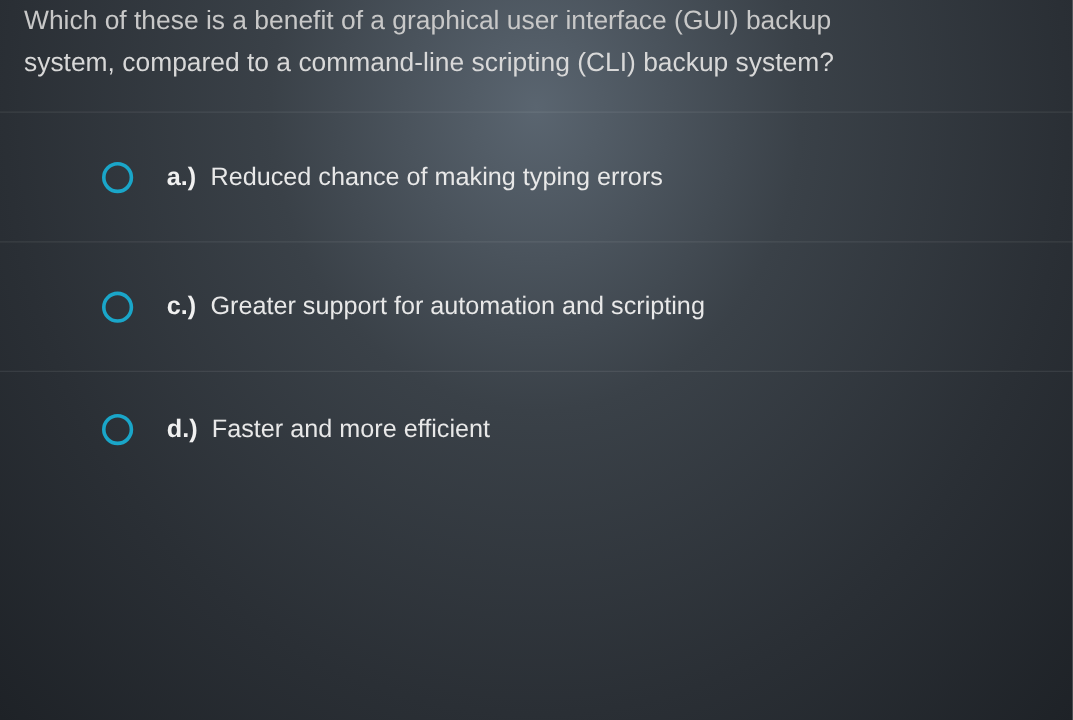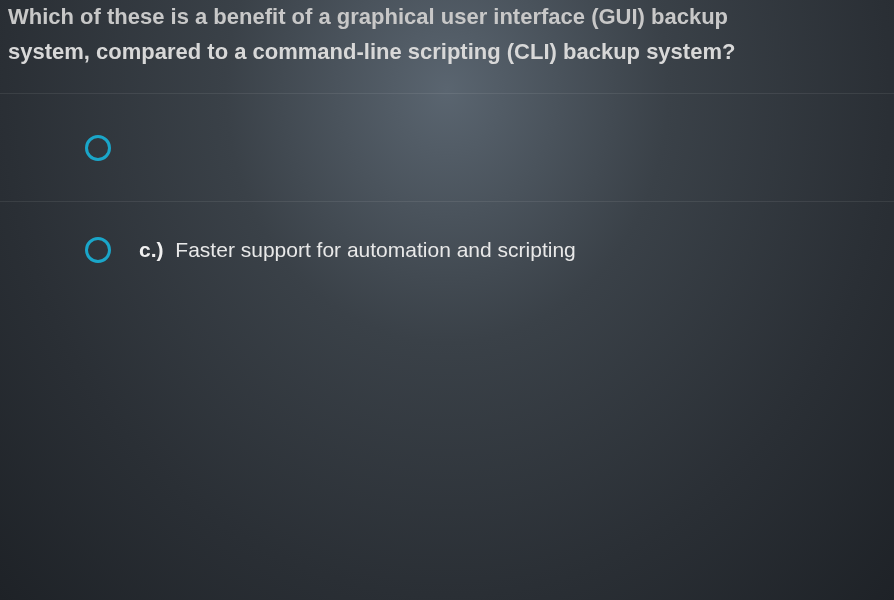--- a/index.html
+++ b/index.html
@@ -9,24 +9,24 @@
     }
     body {
       width: 894px;
       height: 600px;
       background: radial-gradient(ellipse at 50% 15%, #5a6570 0%, #3a4148 35%, #2a2f35 70%, #1e2227 100%);
       font-family: Arial, Helvetica, sans-serif;
       overflow: hidden;
       position: relative;
     }
     .question-text {
-      padding: 0 20px 25px 8px;
+      padding: 0 20px 25px 20px;
       color: #d8d8d8;
       font-size: 22px;
-      font-weight: bold;
+      font-weight: normal;
       line-height: 1.5;
     }
     .question-text.line1 {
       padding-top: 0;
       padding-bottom: 2px;
       color: #c8c8c8;
     }
     .options {
       display: flex;
       flex-direction: column;
@@ -67,25 +67,36 @@
 </head>
 <body>
 
 <div class="question-text line1">Which of these is a benefit of a graphical user interface (GUI) backup</div>
 <div class="question-text">system, compared to a command-line scripting (CLI) backup system?</div>
 
 <div class="options">
 
   <div class="option-row">
     <div class="radio"></div>
+    <div class="option-label">
+      <span class="option-key">a.)</span>
+      <span>Reduced chance of making typing errors</span>
+    </div>
   </div>
 
 
   <div class="option-row">
     <div class="radio"></div>
     <div class="option-label">
       <span class="option-key">c.)</span>
-      <span>Faster support for automation and scripting</span>
+      <span>Greater support for automation and scripting</span>
     </div>
   </div>
 
+  <div class="option-row">
+    <div class="radio"></div>
+    <div class="option-label">
+      <span class="option-key">d.)</span>
+      <span>Faster and more efficient</span>
+    </div>
+  </div>
 
 </div>
 
 </body></html>

